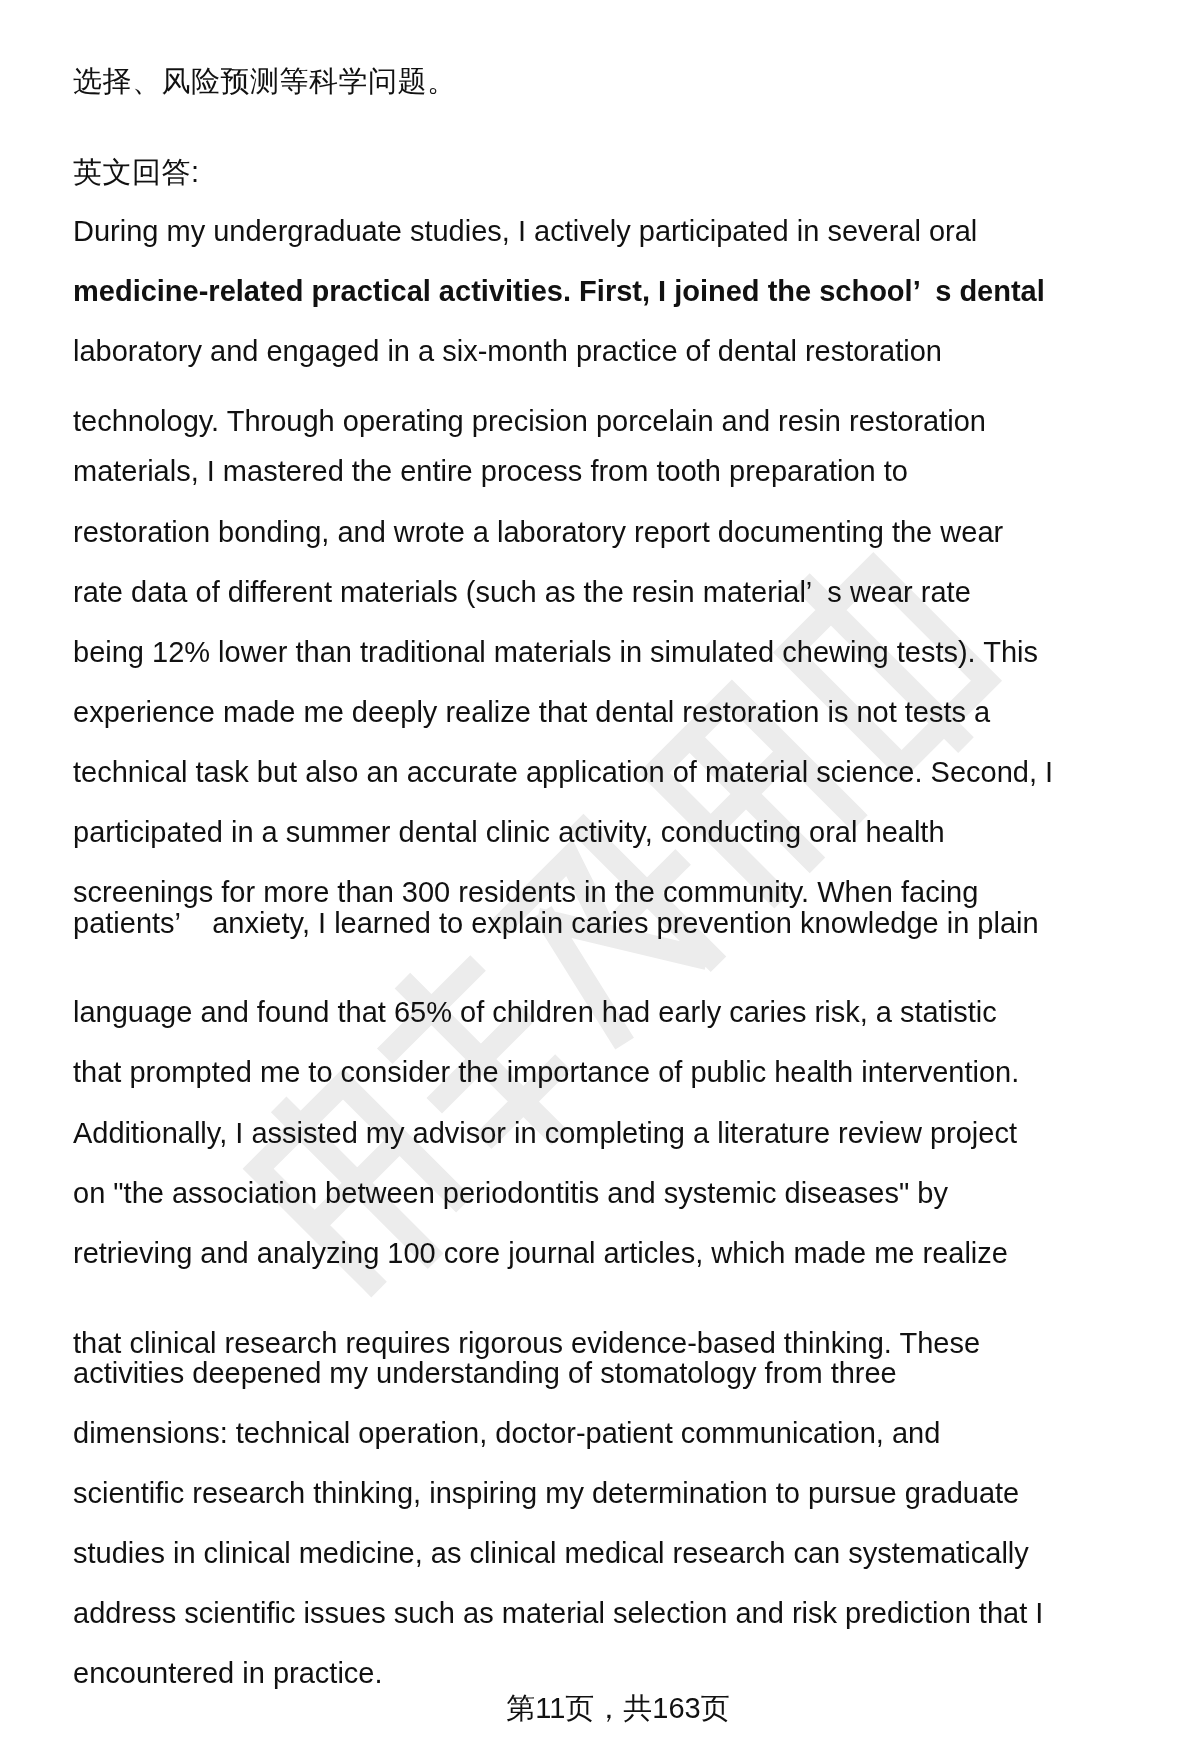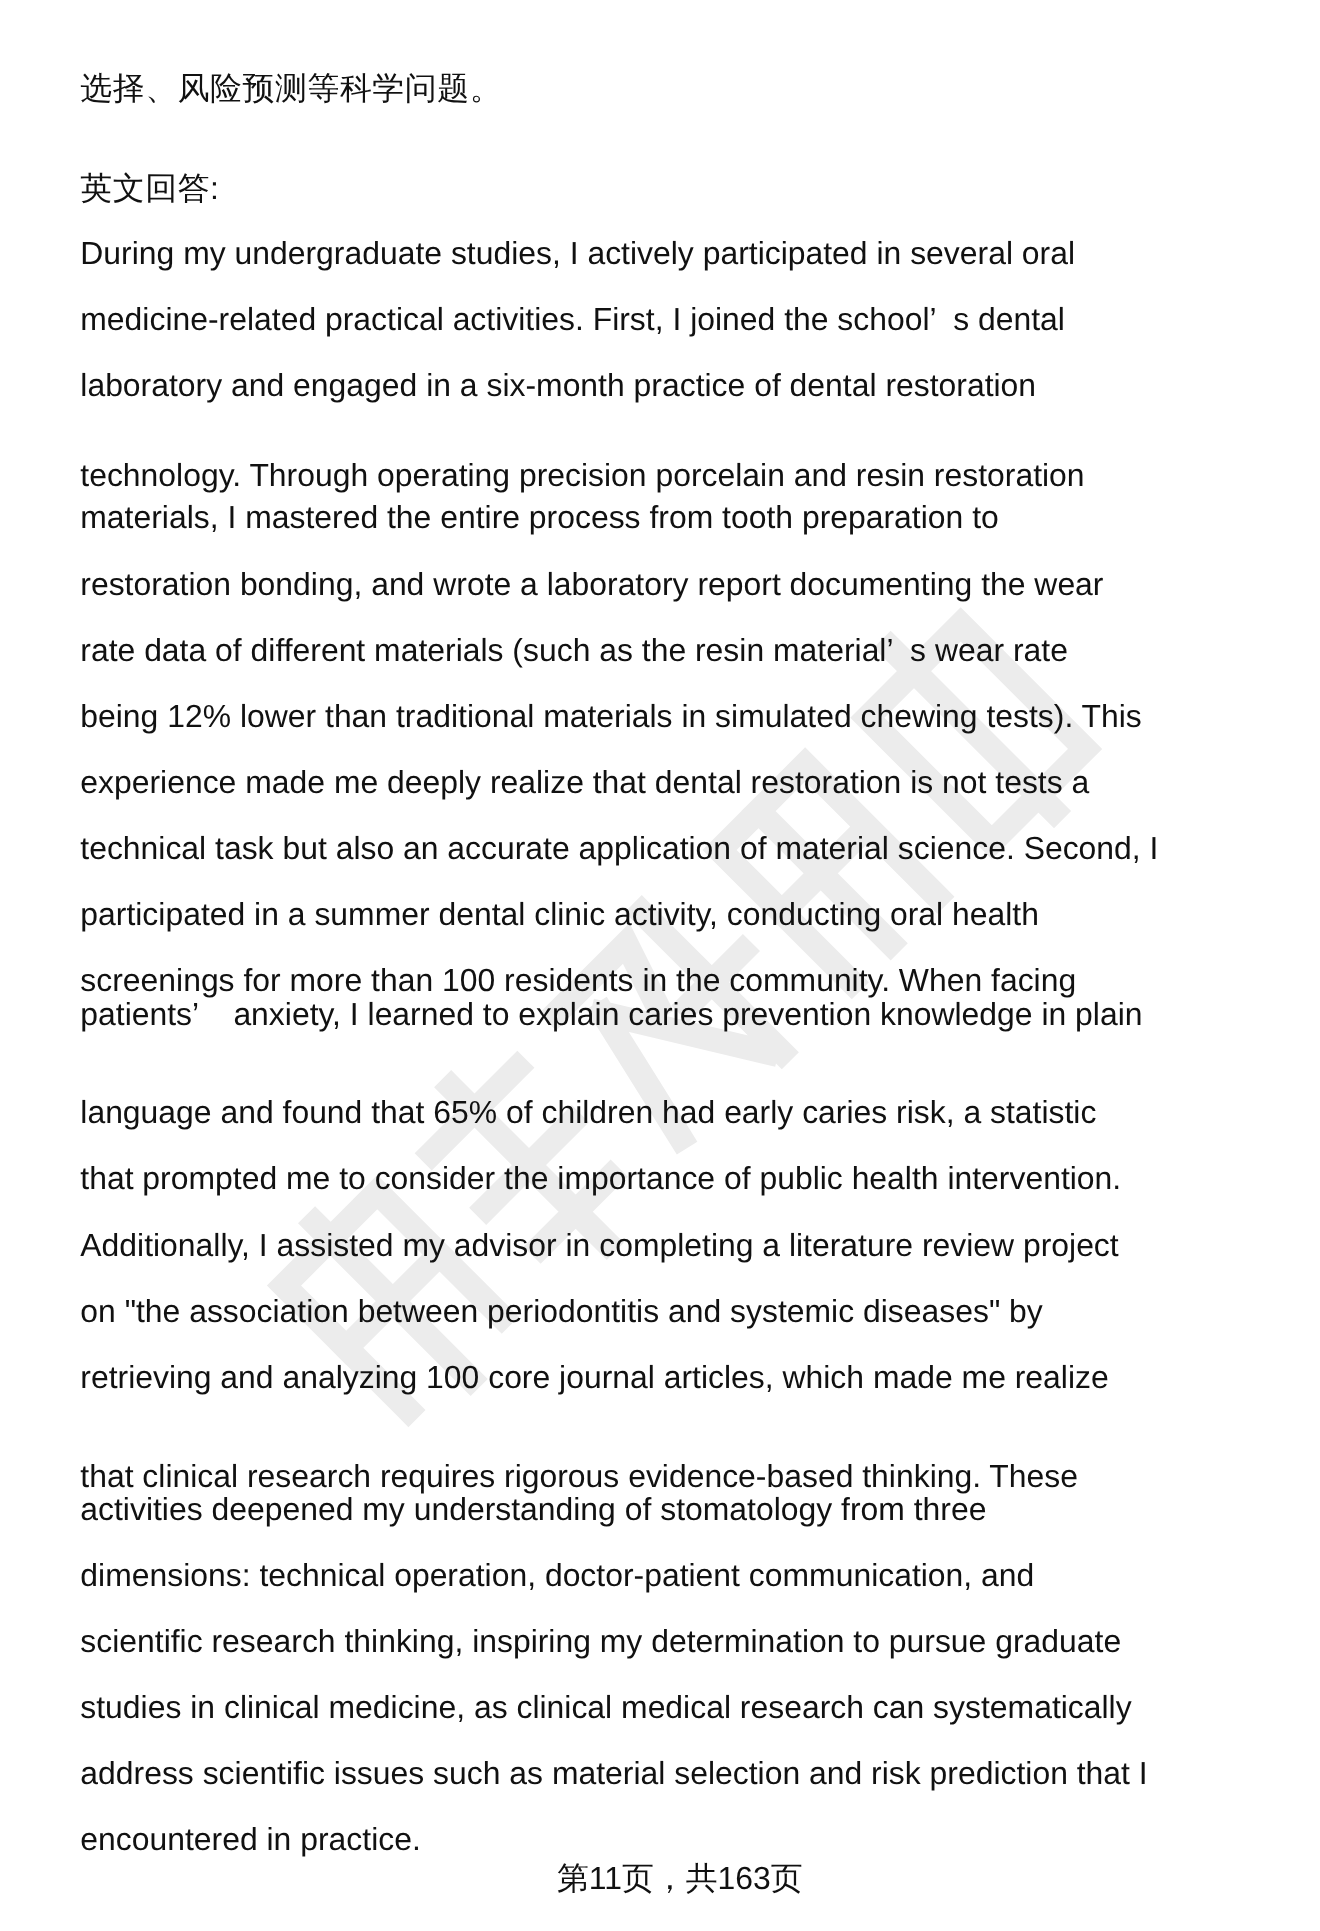--- a/index.html
+++ b/index.html
@@ -79,31 +79,31 @@
         <path d="M920 830 L1040 830 L1040 990 L920 990 Z M980 800 L980 1010"></path>
       </g>
     </g>
   </svg>
 
   <div class="line cjk" style="top: 63px; white-space: pre;">选择、风险预测等科学问题。</div>
   <div class="line cjk" style="top: 154px; white-space: pre;">英文回答:</div>
 
   <div id="body-lines">
       <div class="line" style="top: 213px; white-space: pre;">During my undergraduate studies, I actively participated in several oral</div>
-      <div class="line" style="top: 273.1px; white-space: pre;">medicine-related practical activities. First, I joined the school’  s dental</div>
+      <div class="line" style="top: 273.1px; white-space: pre; font-weight: bold;">medicine-related practical activities. First, I joined the school’  s dental</div>
       <div class="line" style="top: 333.2px; white-space: pre;">laboratory and engaged in a six-month practice of dental restoration</div>
-      <div class="line" style="top: 415px; white-space: pre;">technology. Through operating precision porcelain and resin restoration</div>
+      <div class="line" style="top: 403px; white-space: pre;">technology. Through operating precision porcelain and resin restoration</div>
       <div class="line" style="top: 453.4px; white-space: pre;">materials, I mastered the entire process from tooth preparation to</div>
       <div class="line" style="top: 513.5px; white-space: pre;">restoration bonding, and wrote a laboratory report documenting the wear</div>
       <div class="line" style="top: 573.6px; white-space: pre;">rate data of different materials (such as the resin material’  s wear rate</div>
       <div class="line" style="top: 633.7px; white-space: pre;">being 12% lower than traditional materials in simulated chewing tests). This</div>
       <div class="line" style="top: 693.8px; white-space: pre;">experience made me deeply realize that dental restoration is not tests a</div>
       <div class="line" style="top: 753.9px; white-space: pre;">technical task but also an accurate application of material science. Second, I</div>
       <div class="line" style="top: 814px; white-space: pre;">participated in a summer dental clinic activity, conducting oral health</div>
-      <div class="line" style="top: 874.1px; white-space: pre;">screenings for more than 100 residents in the community. When facing</div>
+      <div class="line" style="top: 874.1px; white-space: pre;">screenings for more than 300 residents in the community. When facing</div>
       <div class="line" style="top: 905px; white-space: pre;">patients’    anxiety, I learned to explain caries prevention knowledge in plain</div>
       <div class="line" style="top: 994.3px; white-space: pre;">language and found that 65% of children had early caries risk, a statistic</div>
       <div class="line" style="top: 1054.4px; white-space: pre;">that prompted me to consider the importance of public health intervention.</div>
       <div class="line" style="top: 1114.5px; white-space: pre;">Additionally, I assisted my advisor in completing a literature review project</div>
       <div class="line" style="top: 1174.6px; white-space: pre;">on "the association between periodontitis and systemic diseases" by</div>
       <div class="line" style="top: 1234.7px; white-space: pre;">retrieving and analyzing 100 core journal articles, which made me realize</div>
       <div class="line" style="top: 1294.8px; white-space: pre; margin-top: 30px;">that clinical research requires rigorous evidence-based thinking. These</div>
       <div class="line" style="top: 1354.9px; white-space: pre; text-align: center;">activities deepened my understanding of stomatology from three</div>
       <div class="line" style="top: 1415px; white-space: pre;">dimensions: technical operation, doctor-patient communication, and</div>
       <div class="line" style="top: 1475.1px; white-space: pre;">scientific research thinking, inspiring my determination to pursue graduate</div>

